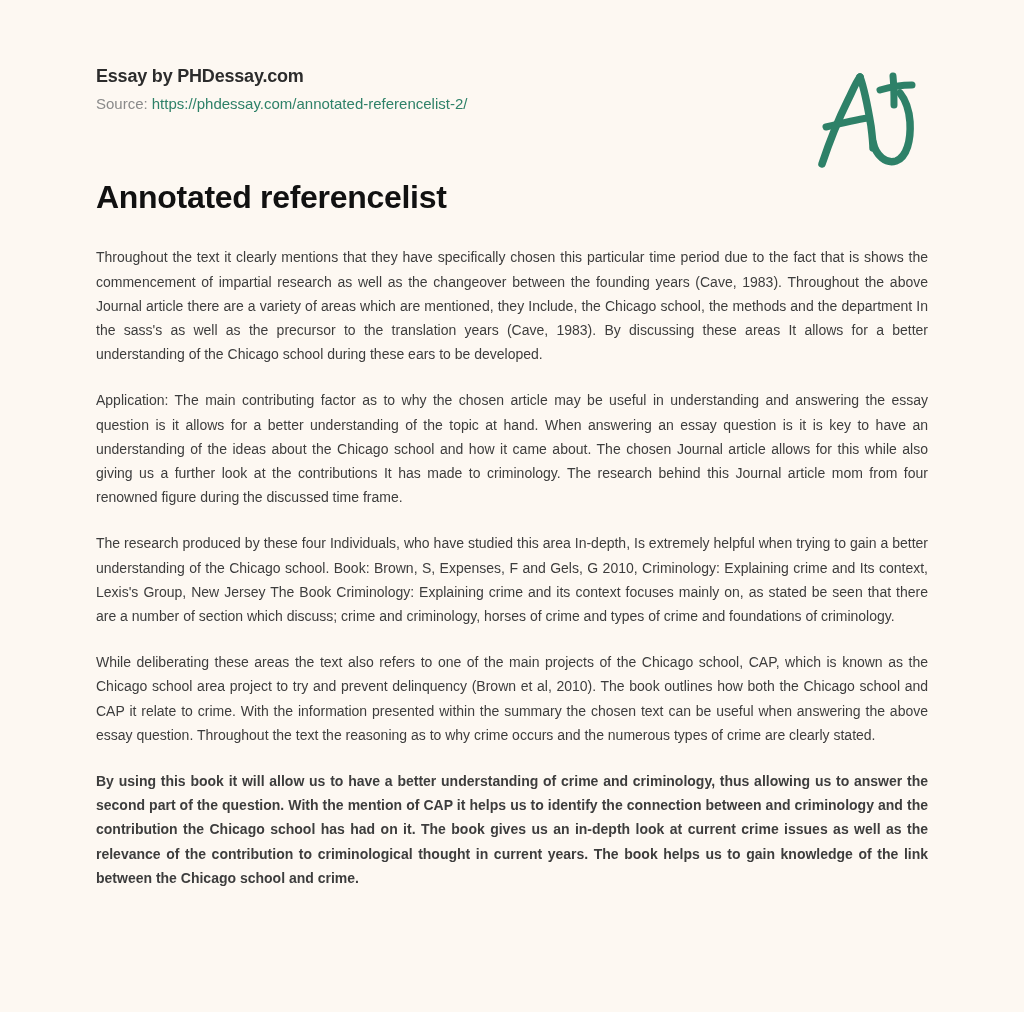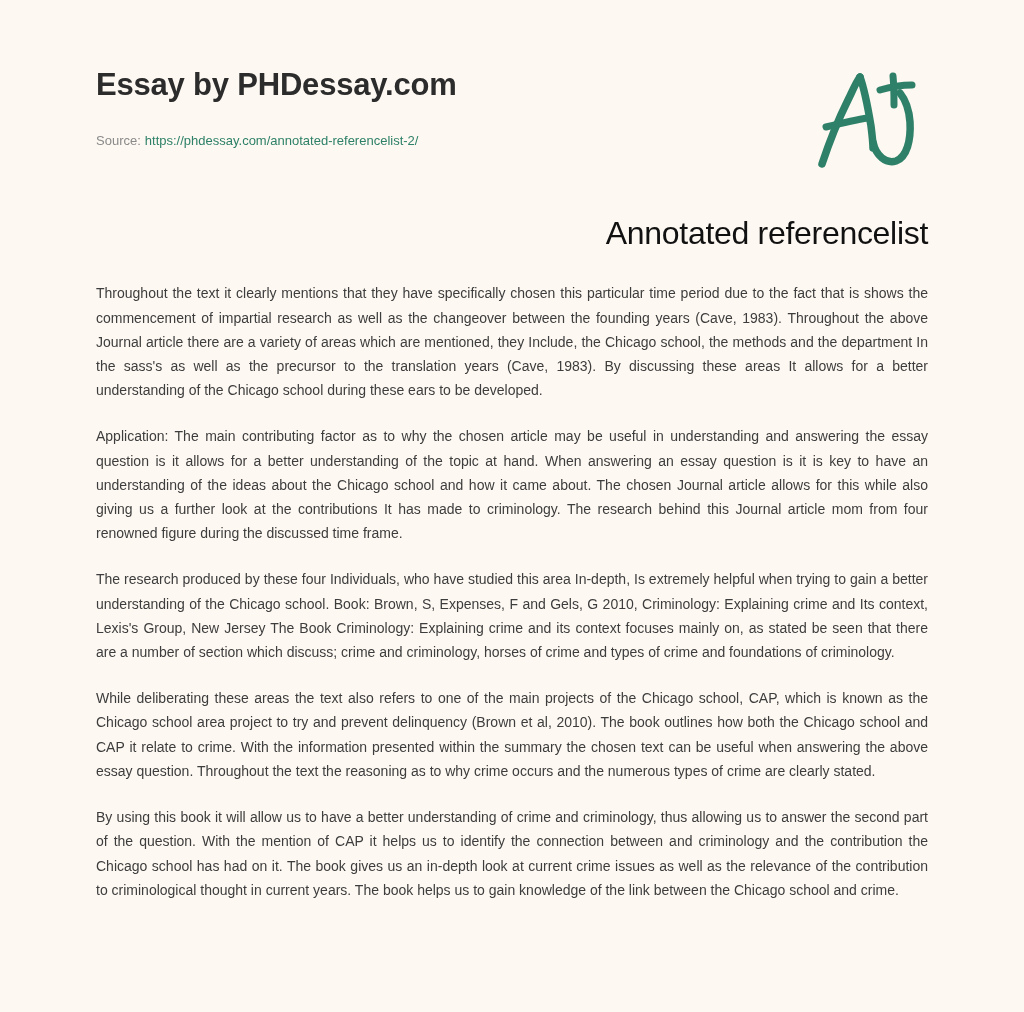--- a/index.html
+++ b/index.html
@@ -24,31 +24,31 @@
     padding: 0 96px;
   }
 
   
   .header {
     position: relative;
     padding-top: 66px;
   }
 
   .brand-line {
-    font-size: 31px;
+    font-size: 18px;
     font-weight: bold;
     color: #2c2c2c;
     letter-spacing: -0.2px;
     line-height: 1.2;
     margin: 0;
   }
 
   .source-line {
-    margin-top: 30px;
-    font-size: 13px;
+    margin-top: 7px;
+    font-size: 15px;
     line-height: 1.25;
     color: #8a8a8a;
     white-space: nowrap;
   }
   .source-label {
     color: #8a8a8a;
   }
   .source-url {
     color: #2e8168;
     text-decoration: none;
@@ -68,42 +68,42 @@
     display: block;
     width: 104px;
     height: 104px;
   }
 
   
   .page-title {
     margin: 0;
     padding-top: 64px;
     font-size: 32px;
-    font-weight: 400;
+    font-weight: 700;
     color: #111111;
     letter-spacing: -0.3px;
     line-height: 1.25;
-    text-align: right;
   }
 
   
   .article {
     padding-top: 28px;
   }
   .article p {
     margin: 0 0 22px 0;
     font-size: 14px;
     line-height: 24.2px;
     color: #3d3d3d;
     text-align: justify;
     text-justify: inter-word;
     hyphens: none;
   }
   .article p:last-child {
     margin-bottom: 4px;
+    font-weight: bold;
   }
 </style>
 </head>
 <body>
 
 <div class="page">
 
   <div class="header">
 
     <div class="brand-line">Essay by PHDessay.com</div>

